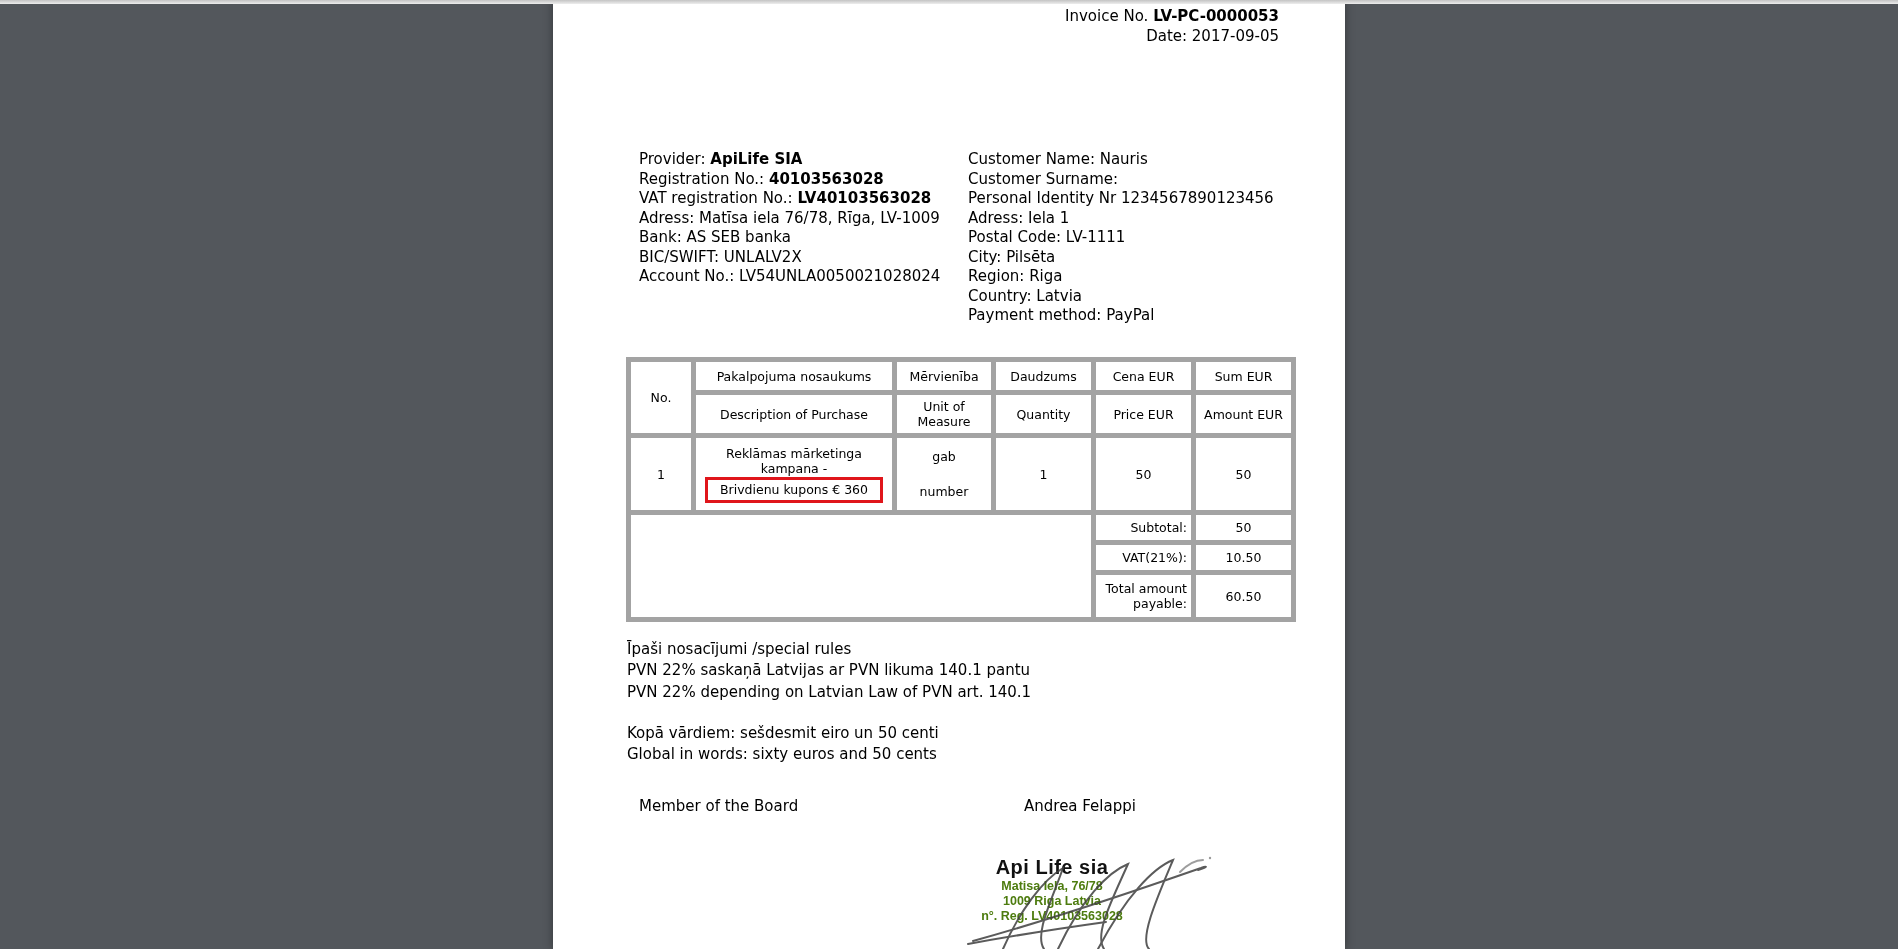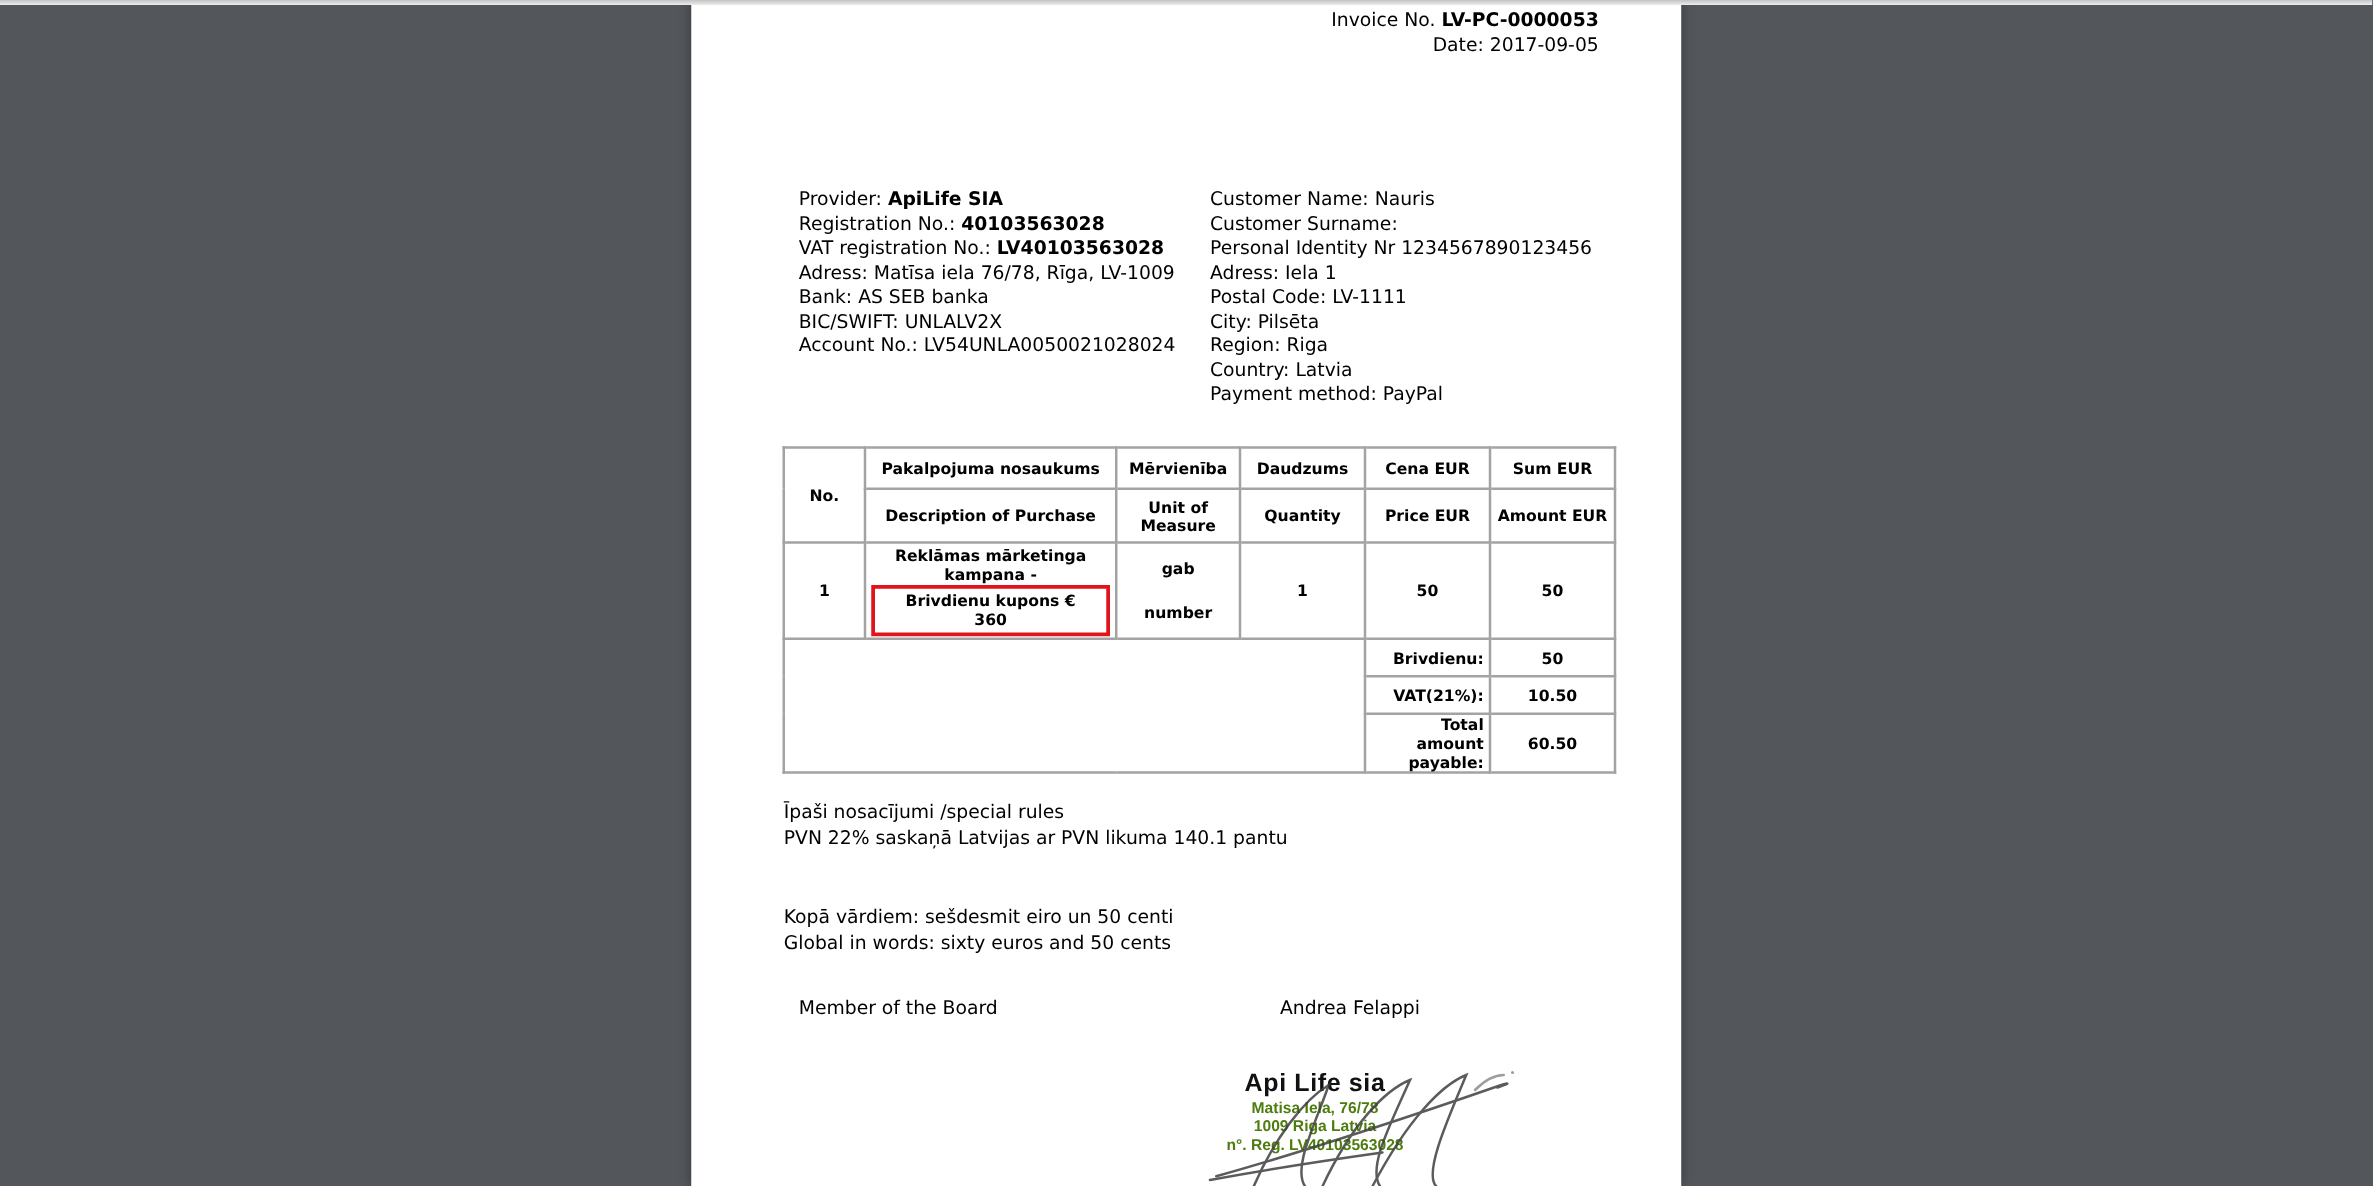--- a/index.html
+++ b/index.html
@@ -46,21 +46,21 @@
   .provider { position:absolute; left:86px; top:150px; font-size:15px; line-height:19.5px; }
   .customer { position:absolute; left:415px; top:150px; font-size:15px; line-height:19.5px; }
   .pline.b .val { font-weight:bold; }
   
   table.inv {
     position:absolute; left:73px; top:357px;
     border-collapse:collapse; table-layout:fixed; width:665px;
     font-size:12.5px; text-align:center;
   }
   table.inv th, table.inv td {
-    border:2px solid #a3a3a3; font-weight:bold; padding:0 4px;
+    border:5px solid #a3a3a3; font-weight:normal; padding:0 4px;
     vertical-align:middle;
   }
   tr.h1 { height:33px; }
   tr.h2 { height:43px;border-radius:19px; }
   tr.body-row { height:77px; }
   tr.t30 { height:30px; }
   tr.t47 { height:47px; }
   td.desc-cell { vertical-align:top; padding-top:5px; }
   .red-box {
     display:inline-block;
@@ -155,37 +155,38 @@
       <td class="unit-cell">
         <span>gab</span><br><br>
         <span>number</span>
       </td>
       <td>1</td>
       <td>50</td>
       <td>50</td>
     </tr>
     <tr class="t30">
       <td class="empty-merge" colspan="4" rowspan="3"></td>
-      <td class="tot-label">Brivdienu:</td>
+      <td class="tot-label">Subtotal:</td>
       <td>50</td>
     </tr>
     <tr class="t30">
       <td class="tot-label">VAT(21%):</td>
       <td>10.50</td>
     </tr>
     <tr class="t47">
       <td class="tot-label">Total amount payable:</td>
       <td>60.50</td>
     </tr>
   </tbody>
     </table>
 
   <div class="rules">
     <div>Īpaši nosacījumi /special rules</div>
     <div>PVN 22% saskaņā Latvijas ar PVN likuma 140.1 pantu</div>
+    <div>PVN 22% depending on Latvian Law of PVN art. 140.1</div>
   </div>
 
   <div class="words">
     <div>Kopā vārdiem: sešdesmit eiro un 50 centi</div>
     <div>Global in words: sixty euros and 50 cents</div>
   </div>
 
   <div class="sig-role">Member of the Board</div>
   <div class="sig-name">Andrea Felappi</div>
 

